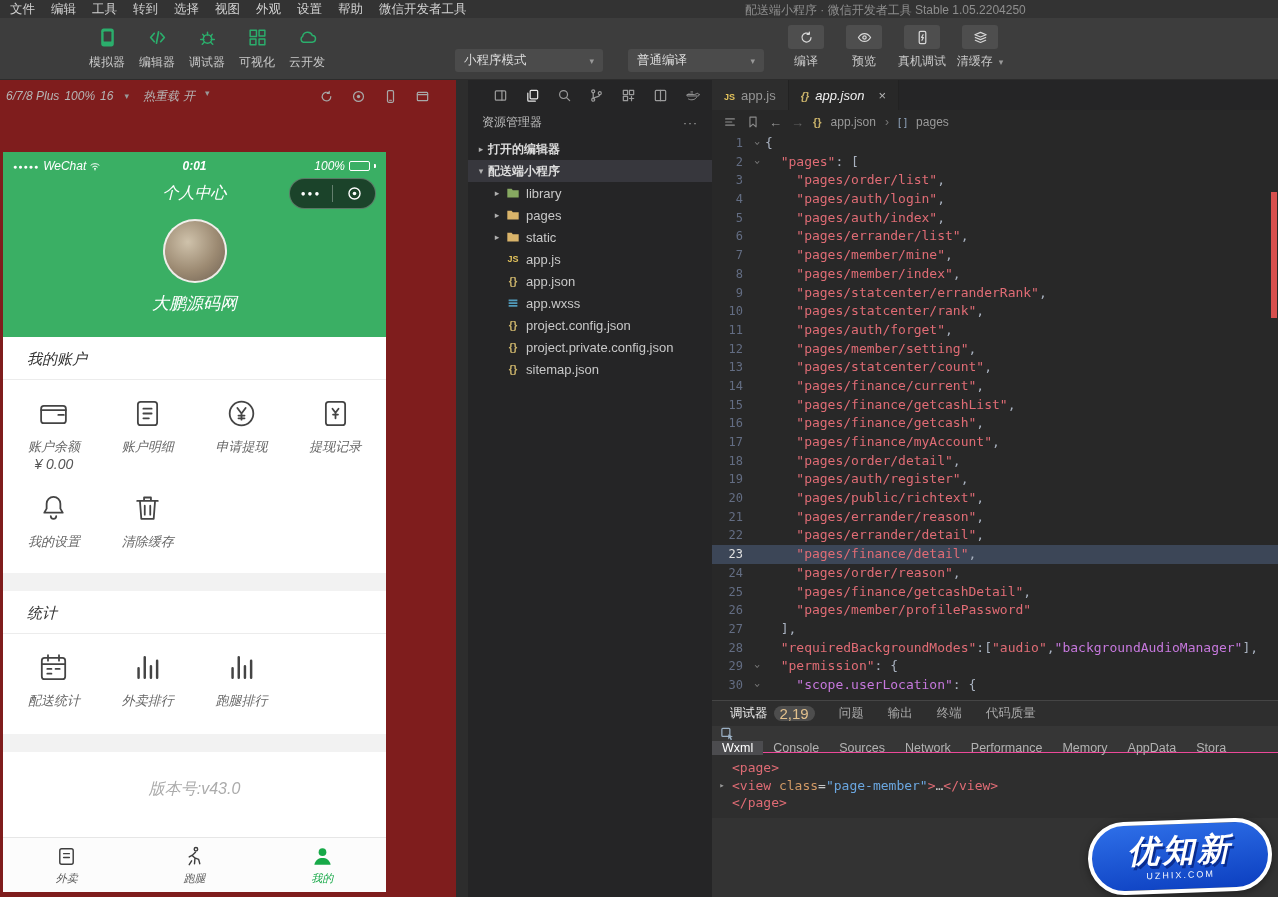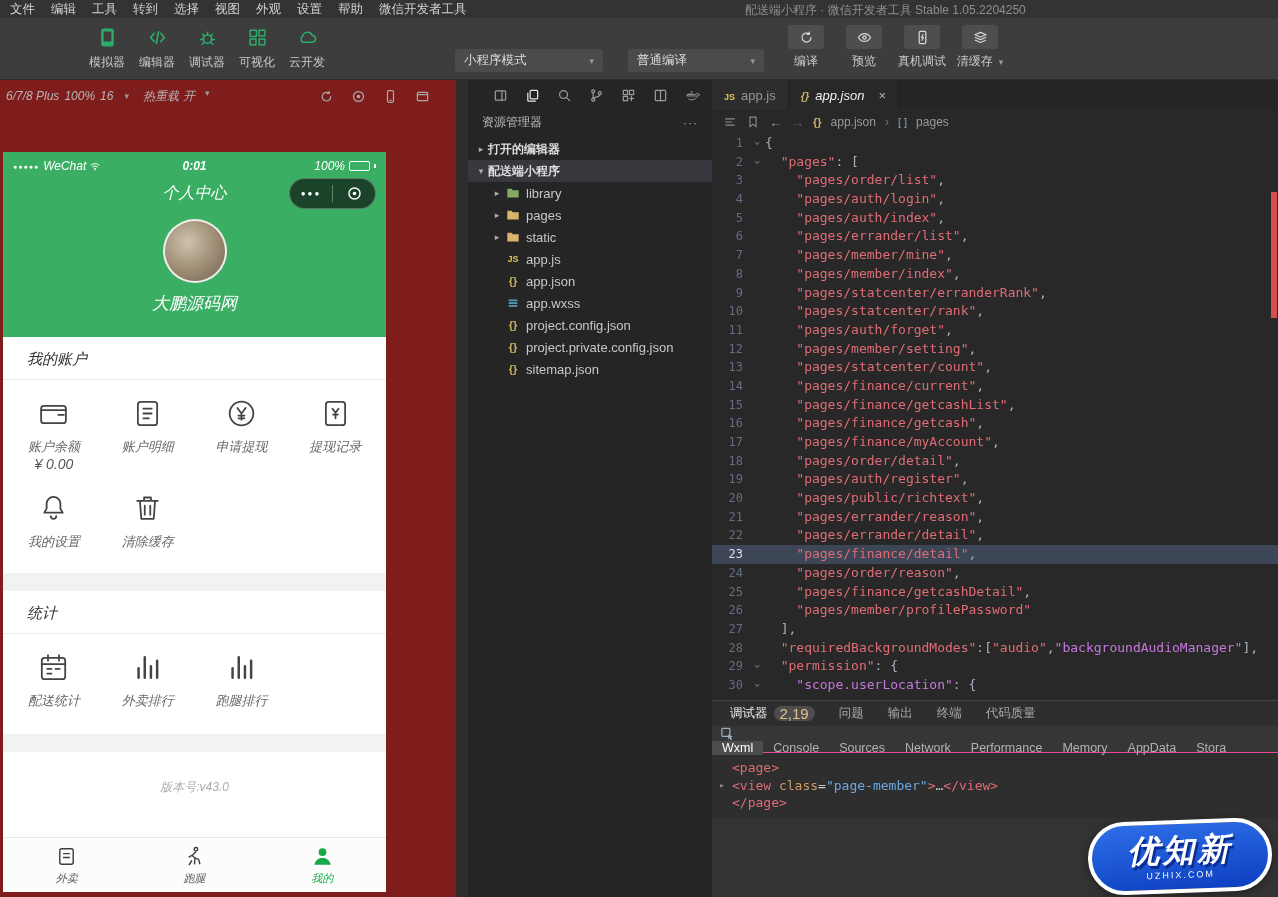--- a/index.html
+++ b/index.html
@@ -64,21 +64,21 @@
           background:radial-gradient(circle at 38% 35%,#cfc2ab,#9c8a72 55%,#6e6052);cursor:pointer;}
   .ph-name{text-align:center;font-size:17px;margin-top:9px;}
   .sec-title{font-size:15px;color:#333;padding:13px 24px 10px;border-bottom:1px solid #ececec;}
   .grid4{display:grid;grid-template-columns:repeat(4,1fr);padding:17px 4px 14px;}
   .gitem{text-align:center;cursor:pointer;}
   .gicon{display:flex;justify-content:center;color:#444;}
   .gicon svg{width:33px;height:33px;}
   .glabel{font-size:13px;color:#666;margin-top:8px;}
   .gvalue{font-size:14px;color:#555;}
   .gap{height:18px;background:#f2f2f2;}
-  #version{text-align:center;color:#ababab;font-size:12px;padding:27px 0 30px;}
+  #version{text-align:center;color:#ababab;font-size:16px;padding:27px 0 30px;}
   .ph-tabbar{position:absolute;left:0;right:0;bottom:0;height:55px;border-top:1px solid #e6e6e6;
              display:grid;grid-template-columns:repeat(3,1fr);background:#fcfcfc;}
   .tab-item{display:flex;flex-direction:column;align-items:center;justify-content:center;gap:3px;
             color:#5d5d5d;font-size:11px;cursor:pointer;}
   .tab-item .gicon{color:#3e3e3e;}
   .tab-item .gicon svg{width:23px;height:23px;}
   .tab-item.active{color:#17a948;}
   .tab-item.active .gicon{color:#17a948;}
 
   

